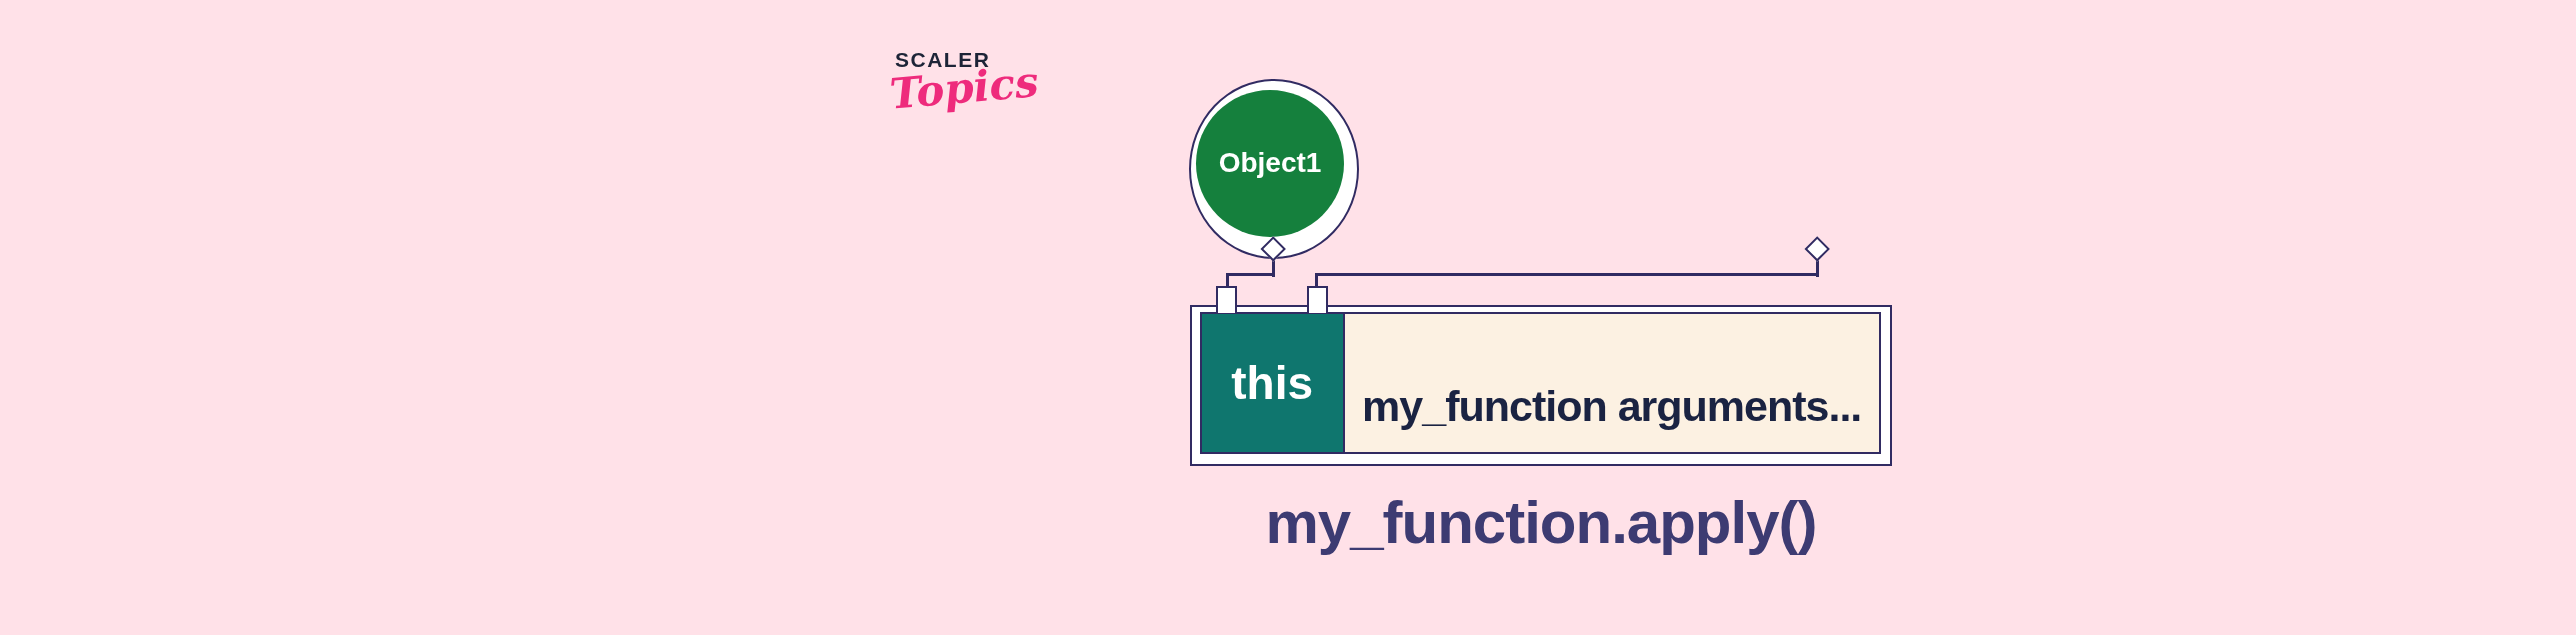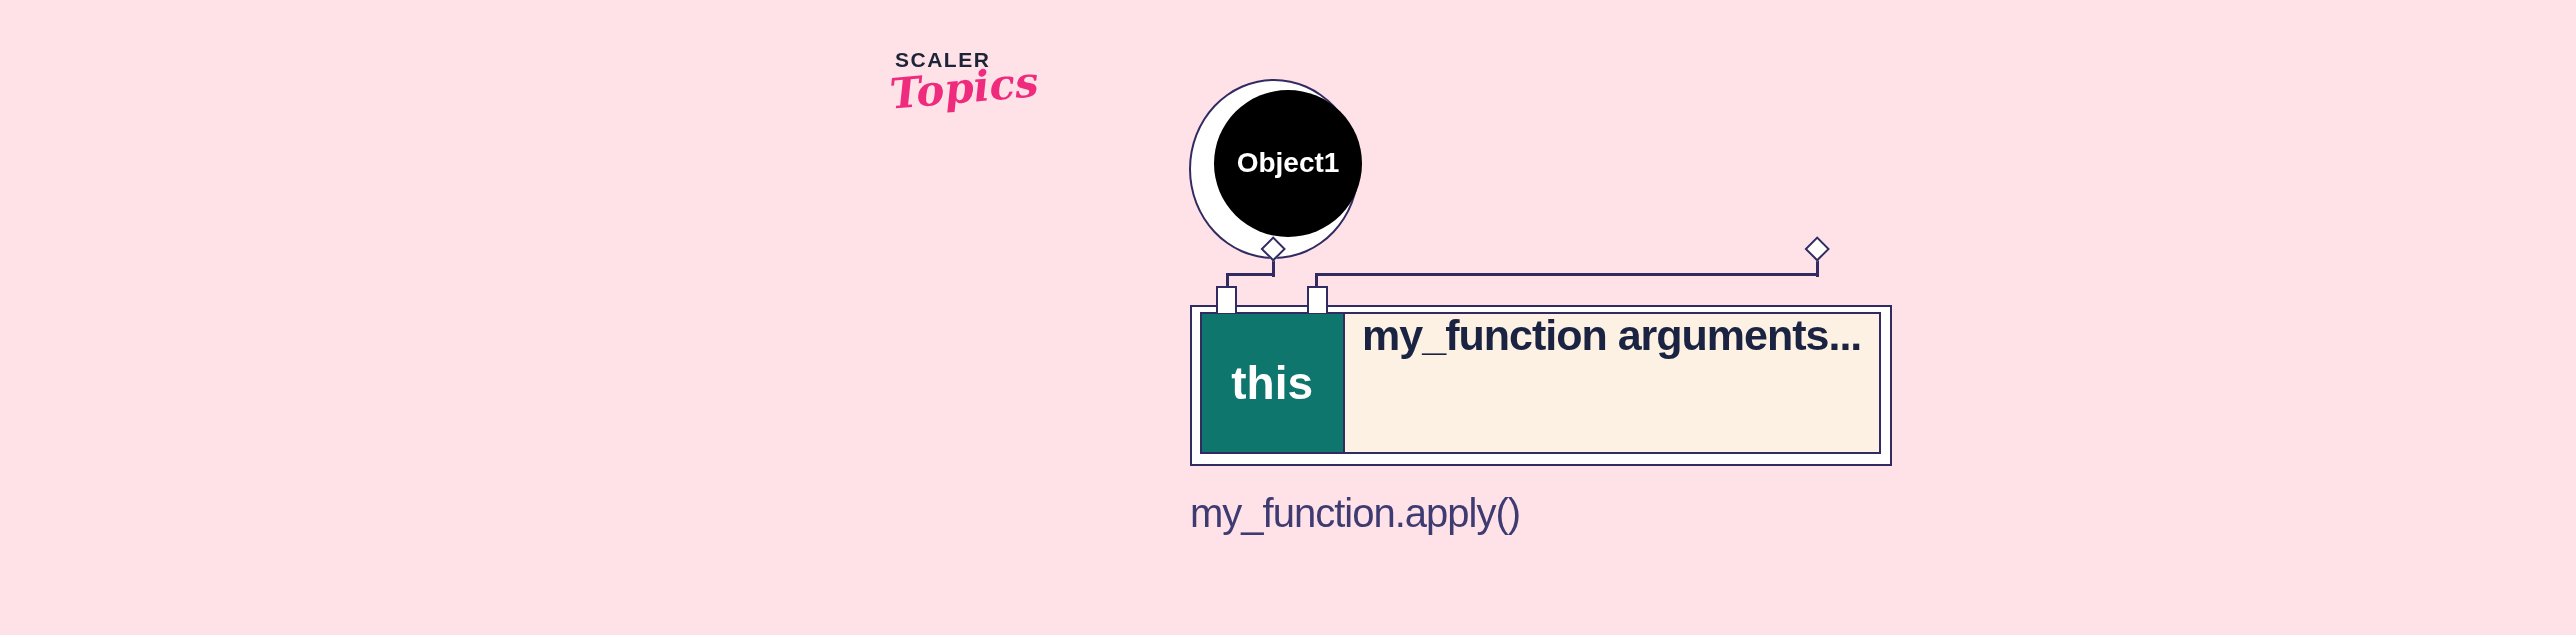--- a/index.html
+++ b/index.html
@@ -42,23 +42,23 @@
     position: absolute;
     width: 170px; height: 180px;
     background: #ffffff;
     border: 2.6px solid #312B62;
     border-radius: 50%;
     z-index: 2;
     box-sizing: border-box;
   }
   .balloon-inner {
     position: absolute;
-    left: 23px; top: 8.8px;          
+    left: 5px; top: 8.8px;          
     width: 148px; height: 147px;
-    background: #000000;
+    background: #15803d;
     border-radius: 50%;
     display: flex;
     align-items: center;
     justify-content: center;
   }
   .balloon-label {
     color: #ffffff;
     font-size: 28px;
     font-weight: 700;
     line-height: 1;
@@ -133,38 +133,40 @@
   }
   .this-label {
     color: #ffffff;
     font-size: 46px;
     font-weight: 700;
     line-height: 1;
   }
   .args-cell {
     flex: 1;
     display: flex;
-    align-items: flex-start;
+    align-items: center;
     justify-content: center;
+    margin-top: 47px;
   }
   .args-label {
     color: #1A2342;
     font-size: 43px;
     font-weight: 700;
     letter-spacing: -1px;
     line-height: 1;
   }
 
   
   .caption {
     position: absolute;
     left: 1190px; top: 493px;
     width: 702px;
-    font-size: 40px;
-    font-weight: 400;
+    text-align: center;
+    font-size: 60px;
+    font-weight: 700;
     letter-spacing: -1px;
     color: #3D3B72;
     line-height: 1;
     z-index: 2;
   }
 </style>
 </head>
 <body>
 
 <div class="canvas">

